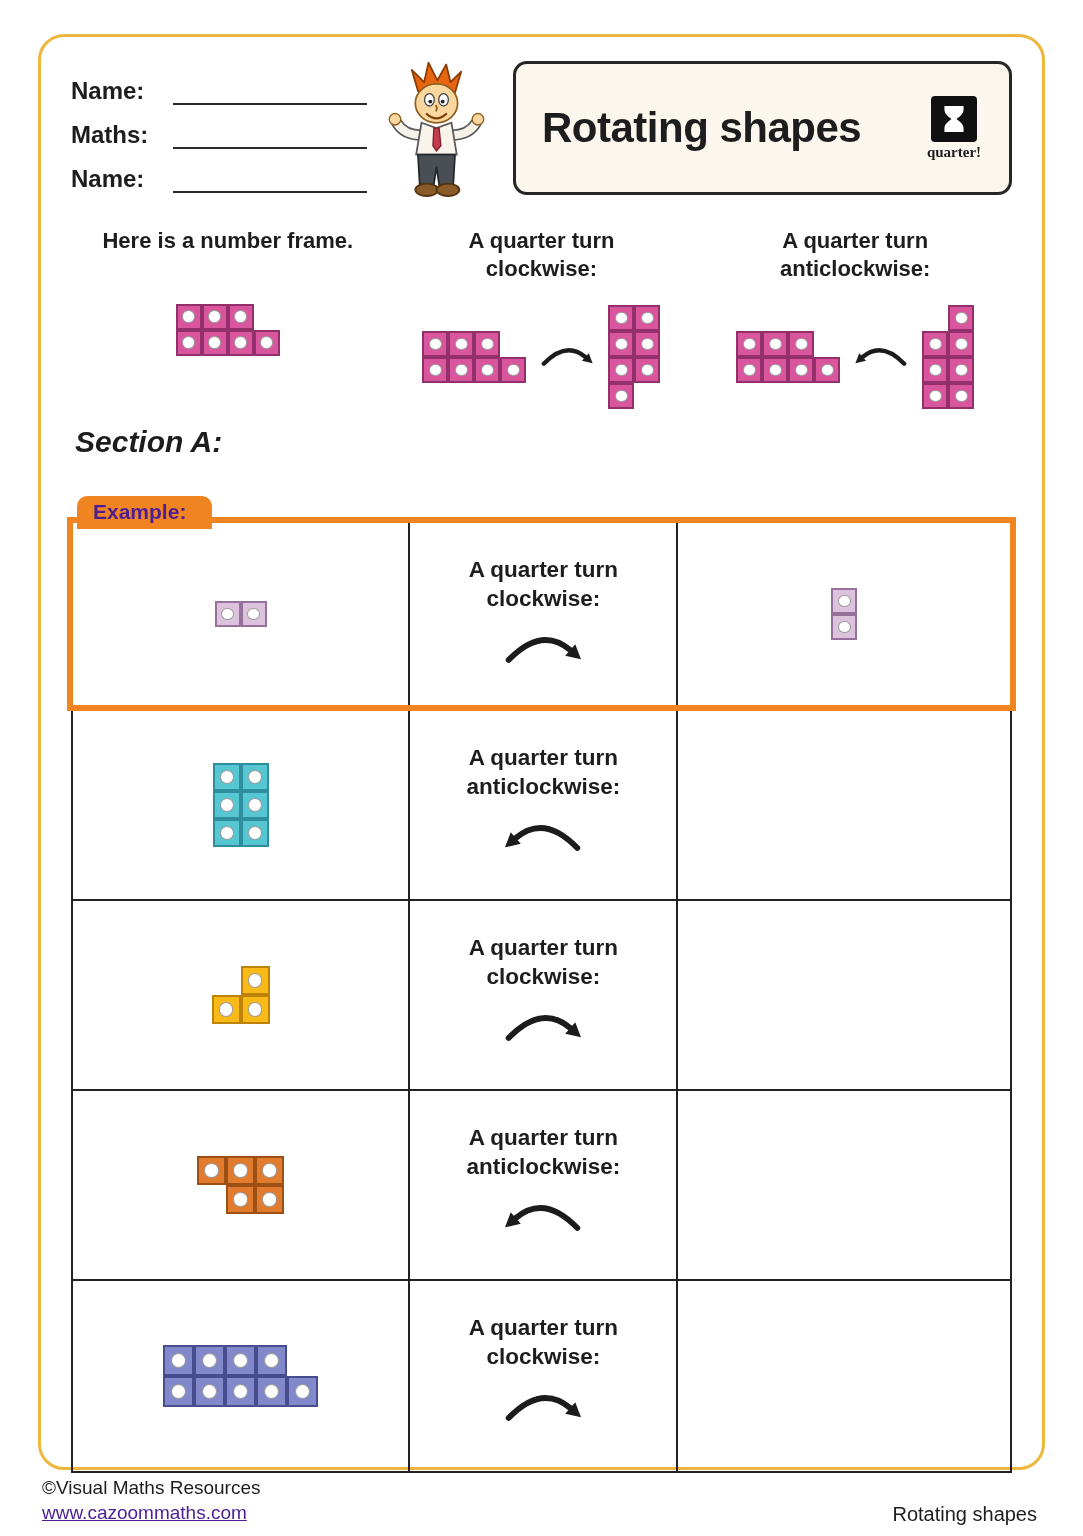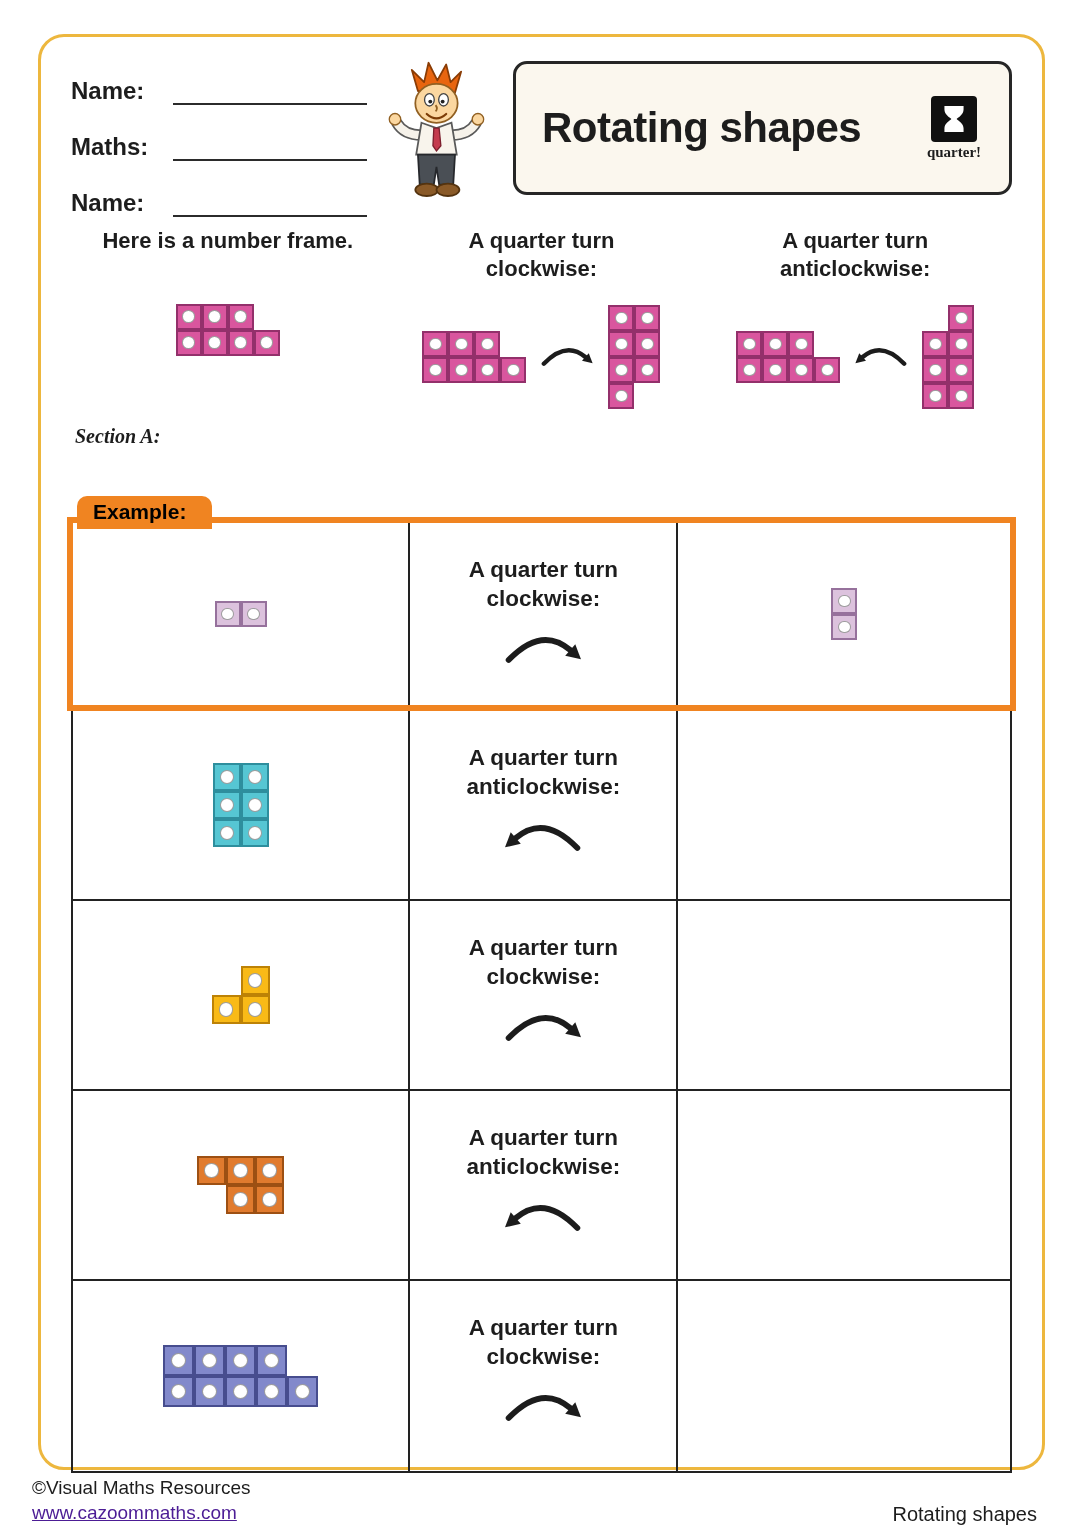--- a/index.html
+++ b/index.html
@@ -10,21 +10,21 @@
     color:#1d1d1d; position:relative; overflow:hidden;
   }
   .frame {
     position:absolute; left:38px; top:34px; width:1007px; height:1436px;
     border:3px solid #edb73e; border-radius:26px;
     padding:24px 30px 14px;
   }
 
   
   .header { display:flex; align-items:flex-start; height:152px; }
-  .fields { width:310px; padding-top:16px; display:flex; flex-direction:column; gap:28px; }
+  .fields { width:310px; padding-top:16px; display:flex; flex-direction:column; gap:16px; }
   .field { display:flex; align-items:flex-end; gap:10px; font-weight:bold; font-size:24px; }
   .field .flabel { width:92px; }
   .field .line { flex:1; border-bottom:2px solid #2b2b2b; height:26px; margin-right:14px; }
   .character { width:118px; height:150px; flex:0 0 auto; }
   .titlebox {
     flex:1; margin-left:14px; border:3px solid #262626; border-radius:14px;
     background:#fbf7ee; height:134px; display:flex; align-items:center; padding:0 20px 0 26px;
   }
   .title { font-size:42px; font-weight:bold; flex:1; letter-spacing:-0.5px; }
   .logo { width:70px; text-align:center; }
@@ -49,44 +49,44 @@
   .nf-dot { width:58%; height:58%; background:#fff; border-radius:50%; border:1.5px solid rgba(40,40,40,.45); }
 
   
   .arrow { display:block; }
   .arrow.acw { transform:scaleX(-1); }
   .arrow-small { width:58px; height:36px; }
   .arrow-big { width:86px; height:52px; }
 
   
   .sectionA { display:flex; gap:20px; margin-top:8px; padding-left:4px; height:76px; }
-  .sectionA-label { font-family:Liberation Serif, serif; font-style:italic; font-weight:bold; font-size:20px; white-space:nowrap; padding-top:2px; }
+  .sectionA-label { font-family:Liberation Sans, sans-serif; font-style:italic; font-weight:bold; font-size:30px; white-space:nowrap; padding-top:2px; }
   .sectionA-text { font-weight:bold; font-size:22.5px; line-height:1.35; }
 
   
   .table { margin-top:18px; border:2px solid #222; border-top:0; }
   .t-row { display:grid; grid-template-columns:36% 28.6% 35.4%; height:190px; border-bottom:2px solid #222; }
   .t-row:last-child { border-bottom:0; }
   .t-cell { border-right:2px solid #222; display:flex; align-items:center; justify-content:center; overflow:hidden; }
   .t-cell:last-child { border-right:0; }
   .t-mid { flex-direction:column; justify-content:flex-start; padding-top:32px; }
   .instr { font-weight:bold; font-size:22.5px; text-align:center; line-height:1.3; }
   .t-mid .arrow { margin-top:10px; }
   .t-row.example {
     position:relative; margin:0 -6px; height:194px;
     border:6px solid #f08421;
   }
   .example-tab {
     position:absolute; top:-27px; left:4px; z-index:3;
-    background:#f08421; color:#000000; font-weight:bold; font-size:21px;
+    background:#f08421; color:#4c1d95; font-weight:bold; font-size:21px;
     padding:4px 26px 5px 16px; border-radius:10px 10px 0 0;
   }
 
   
-  .footer { position:absolute; left:32px; right:46px; bottom:10px; display:flex; justify-content:space-between; align-items:flex-end; }
+  .footer { position:absolute; left:42px; right:46px; bottom:10px; display:flex; justify-content:space-between; align-items:flex-end; }
   .footer-left { font-size:19px; line-height:1.35; }
   .footer-link { color:#4c1d95; text-decoration:underline; cursor:pointer; }
   .footer-right { font-size:20px; }
 </style>
 </head>
 <body>
 
 <div class="frame">
 
   <div class="header">

